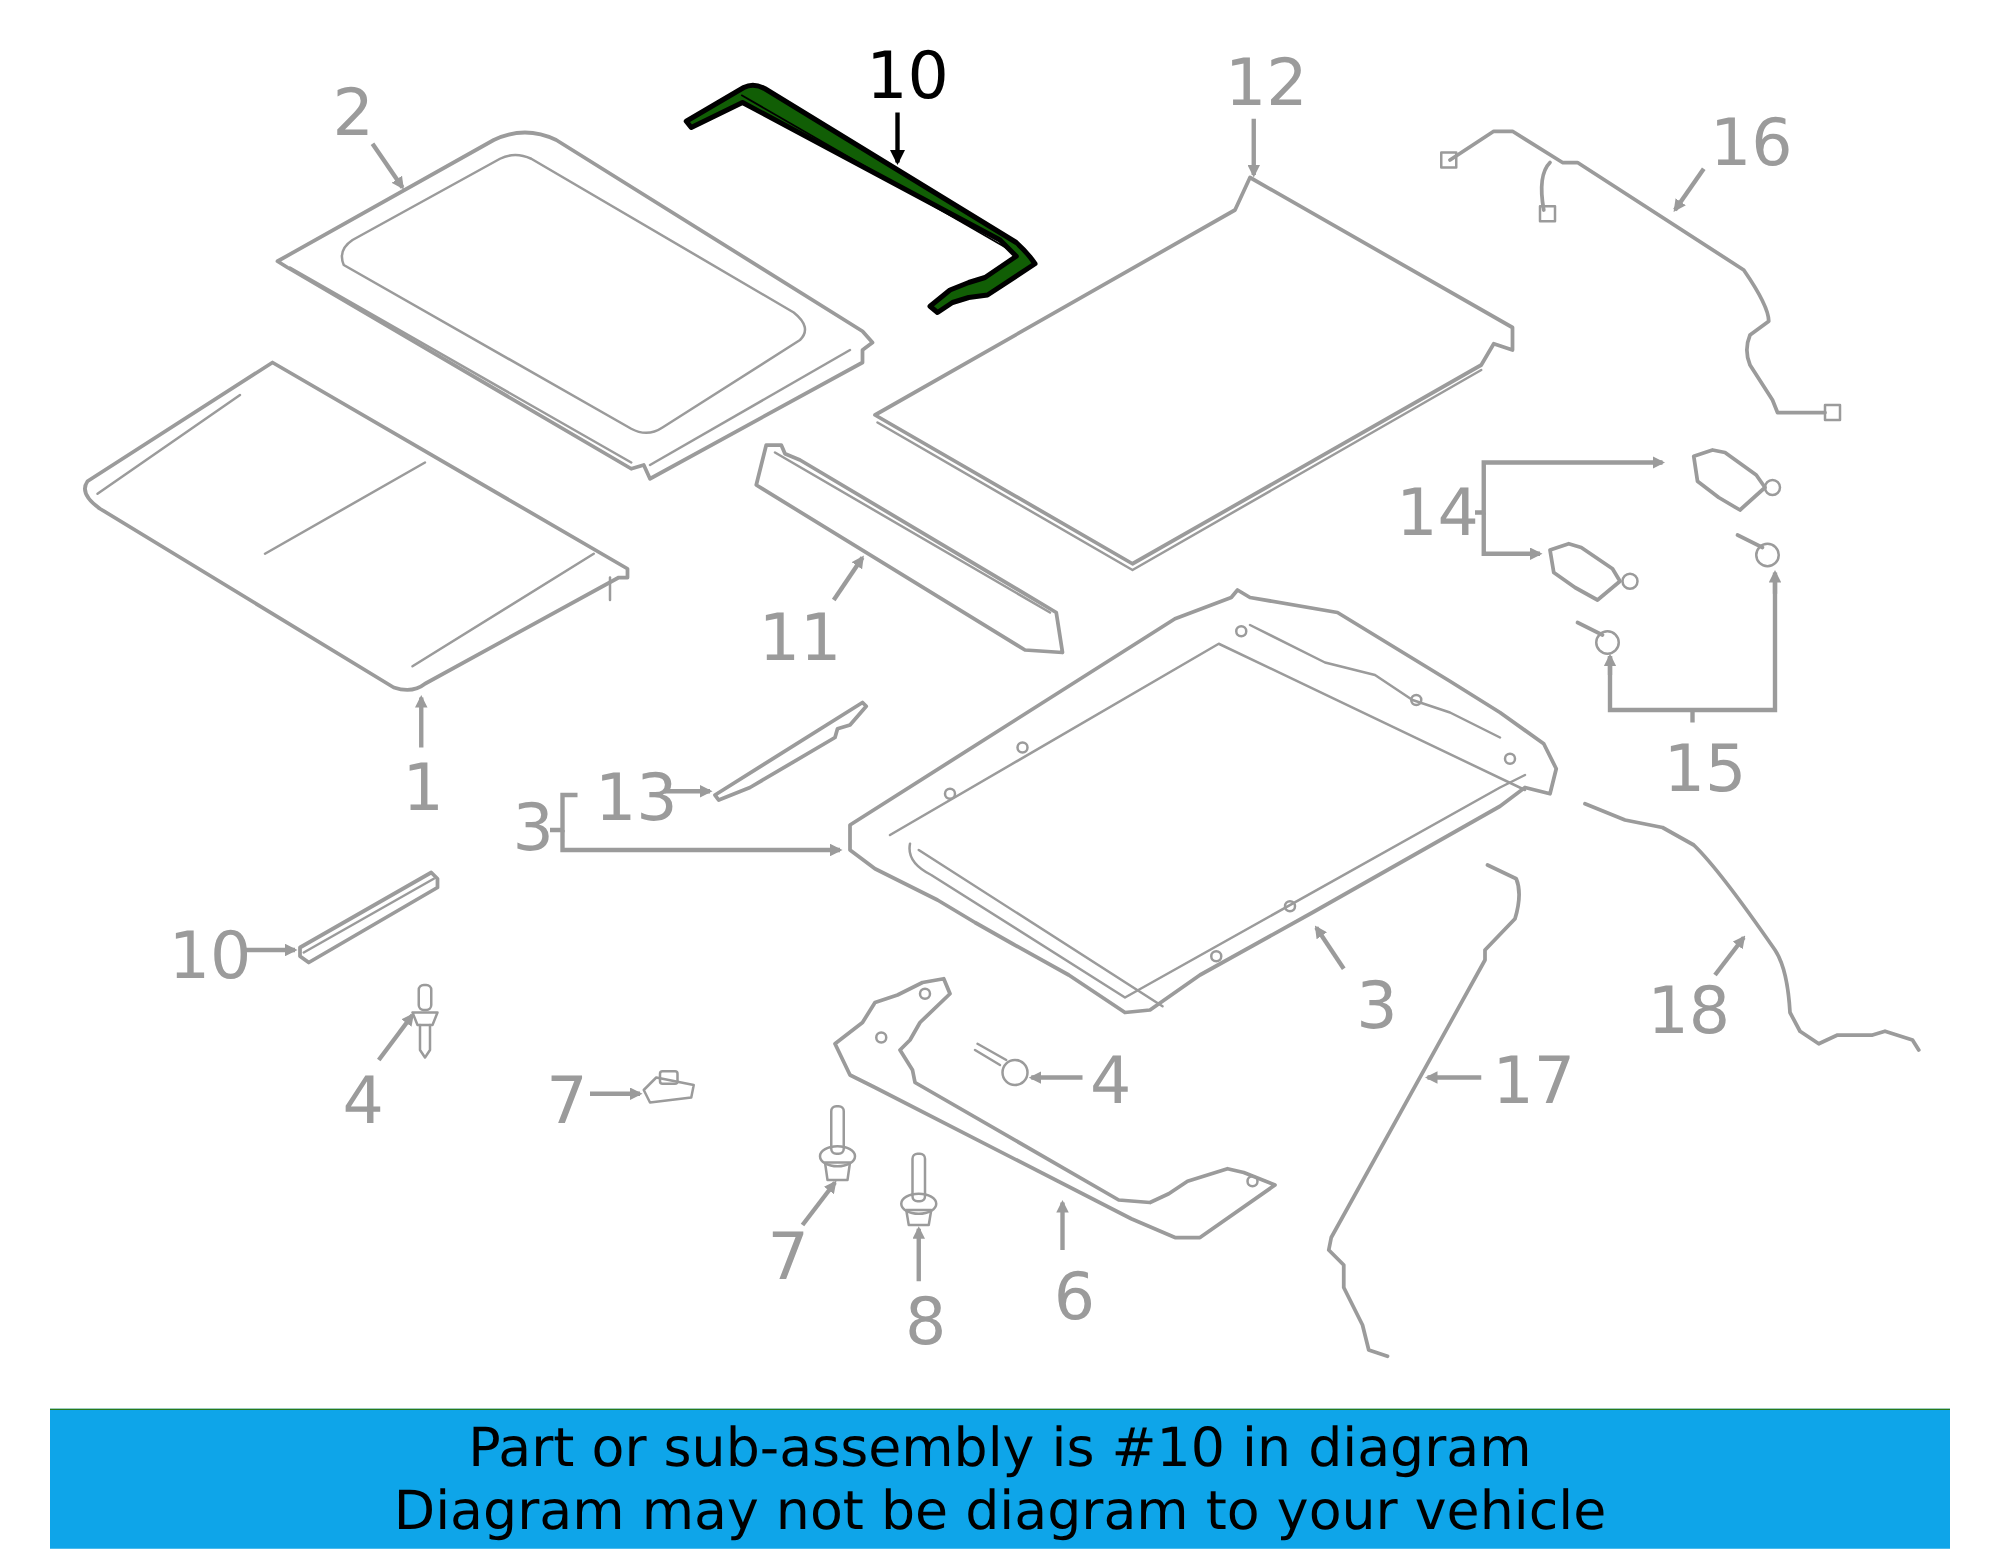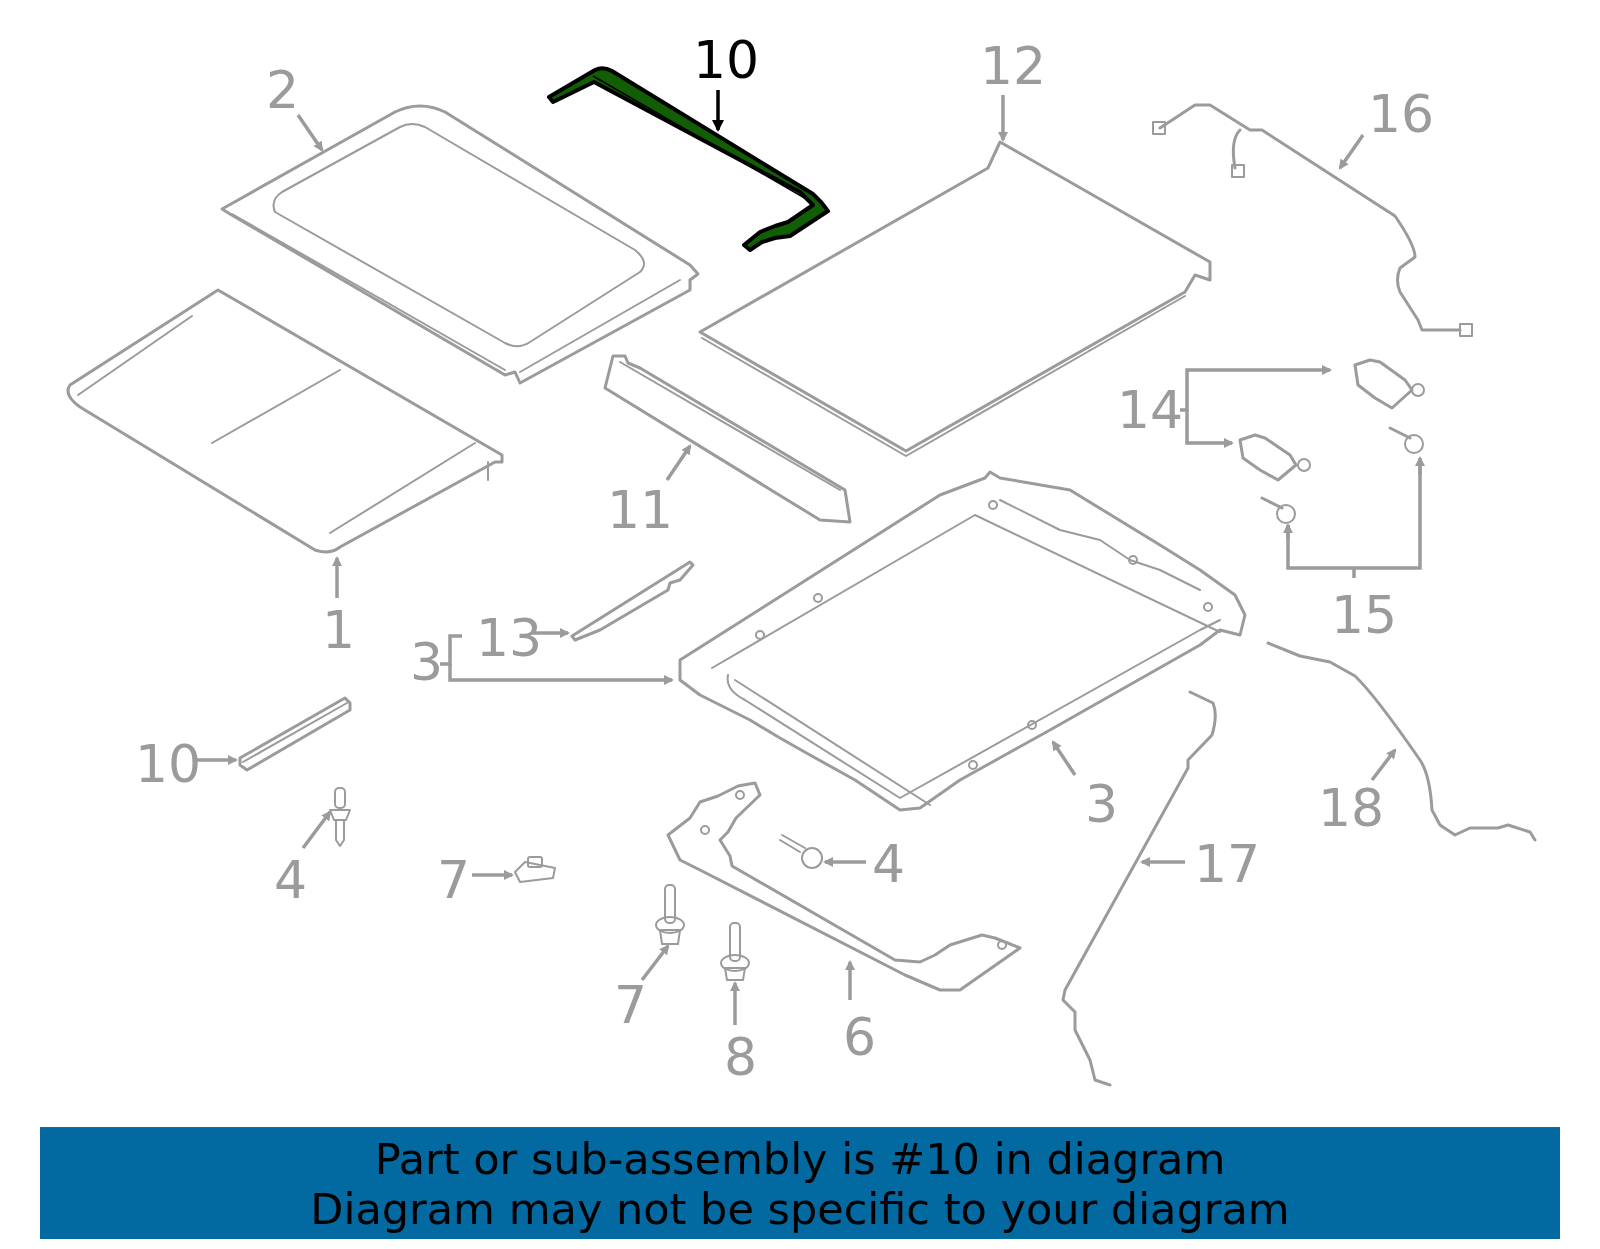--- a/index.html
+++ b/index.html
@@ -7,21 +7,21 @@
          font-family: "DejaVu Sans", sans-serif; }
   #diagram { position: absolute; left: 0; top: 0; width: 1600px; height: 1120px; }
   .part { fill: none; stroke: #9b9b9b; stroke-width: 3; stroke-linejoin: round; stroke-linecap: round; }
   .thin { fill: none; stroke: #9b9b9b; stroke-width: 2; stroke-linejoin: round; stroke-linecap: round; }
   .lead { fill: none; stroke: #9b9b9b; stroke-width: 3.5; }
   .lbl { font-family: "DejaVu Sans", sans-serif; font-size: 52px; fill: #9b9b9b; }
   .lbl-hl { font-family: "DejaVu Sans", sans-serif; font-size: 52px; fill: #000000; }
   .hl { fill: #115e05; stroke: #000; stroke-width: 4; stroke-linejoin: round; }
   .hl-inner { fill: none; stroke: #000; stroke-width: 1.5; }
   .banner { position: absolute; left: 40px; top: 1127px; width: 1520px; height: 112px;
-            background: #0369a1; border-top: 1px solid #2a7a1a; box-sizing: border-box;
+            background: #0ea5e9; border-top: 1px solid #2a7a1a; box-sizing: border-box;
             display: flex; flex-direction: column; align-items: center; justify-content: center; }
   .banner-line { font-family: "DejaVu Sans", sans-serif; font-size: 43px; line-height: 50px;
                  color: #000000; white-space: nowrap; }
 </style>
 </head>
 <body>
 
 <svg id="diagram" viewBox="0 0 1600 1120" xmlns="http://www.w3.org/2000/svg">
   <defs>
     <marker id="arr" markerWidth="10" markerHeight="10" refX="8" refY="5" orient="auto" markerUnits="userSpaceOnUse" viewBox="0 0 10 10">
@@ -235,14 +235,14 @@
     <path class="part" d="M1268,643 L1300,656 L1330,662 L1355,676 Q1375,695 1420,760 Q1430,775 1432,810 L1440,825 L1455,835 L1470,828 L1498,828 L1508,825 L1530,832 L1535,840"></path>
   </g>
   <g>
     <text class="lbl" x="1318" y="826">18</text>
     <line class="lead" x1="1372" y1="780" x2="1395" y2="750" marker-end="url(#arr)"></line>
   </g>
 </svg>
 
 <div class="banner">
   <div class="banner-line">Part or sub-assembly is #10 in diagram</div>
-  <div class="banner-line">Diagram may not be specific to your diagram</div>
+  <div class="banner-line">Diagram may not be diagram to your vehicle</div>
 </div>
 
 </body></html>

